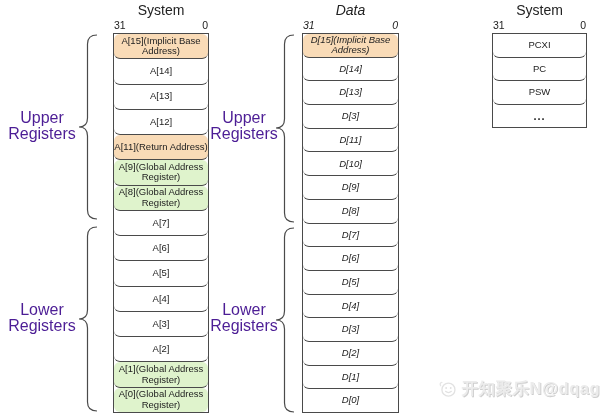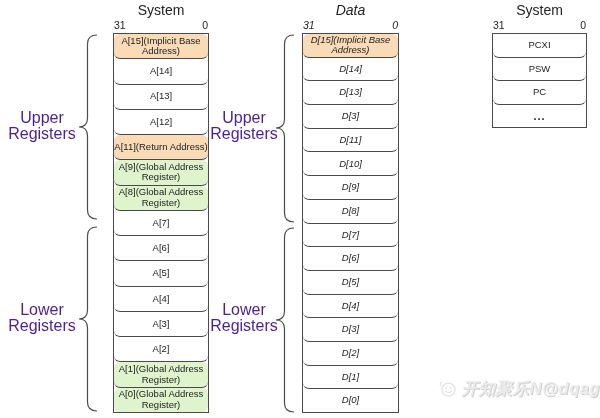--- a/index.html
+++ b/index.html
@@ -50,21 +50,21 @@
   .overlay{position:absolute;left:0;top:0;pointer-events:none;}
   .brace{fill:none;stroke:#4a4a4a;stroke-width:1.2;}
   .watermark{
     position:absolute;left:438px;top:373px;width:162px;height:32px;
     display:flex;align-items:center;
     color:#e6e6e6;
   }
   .wm-text{
     font-size:16.5px;font-weight:bold;letter-spacing:0.5px;
     color:#ececec;text-shadow:1px 1px 0 #cfcfcf;
-    margin-left:4px;white-space:nowrap;font-style:italic;
+    margin-left:4px;white-space:nowrap;
   }
 </style>
 </head>
 <body>
 
 <div class="col" style="left:113px;top:2px;width:96px;">
   <div class="col-title">System</div>
   <div class="bits">
     <span>31</span>
     <span>0</span>
@@ -115,22 +115,22 @@
 </div>
 
 <div class="col" style="left:492px;top:2px;width:95px;">
   <div class="col-title">System</div>
   <div class="bits">
     <span>31</span>
     <span>0</span>
   </div>
   <div class="regbox" style="height:95px;">
     <div class="reg-row">PCXI</div>
+    <div class="reg-row">PC</div>
     <div class="reg-row">PSW</div>
-    <div class="reg-row">PC</div>
     <div class="reg-row dots">...</div>
   </div>
 </div>
 
 <div class="grp-label" style="left:2px;top:110px;width:80px;">Upper
 Registers</div>
 <div class="grp-label" style="left:2px;top:302px;width:80px;">Lower
 Registers</div>
 <div class="grp-label" style="left:208px;top:110px;width:72px;">Upper
 Registers</div>

